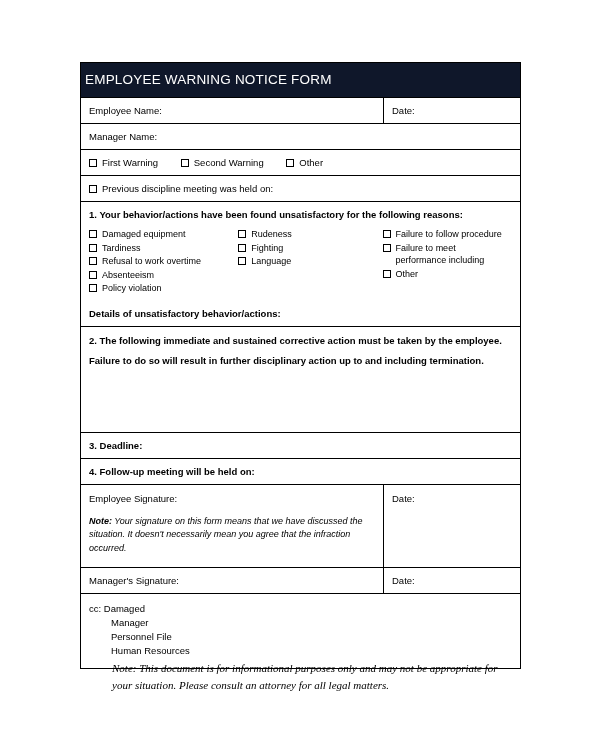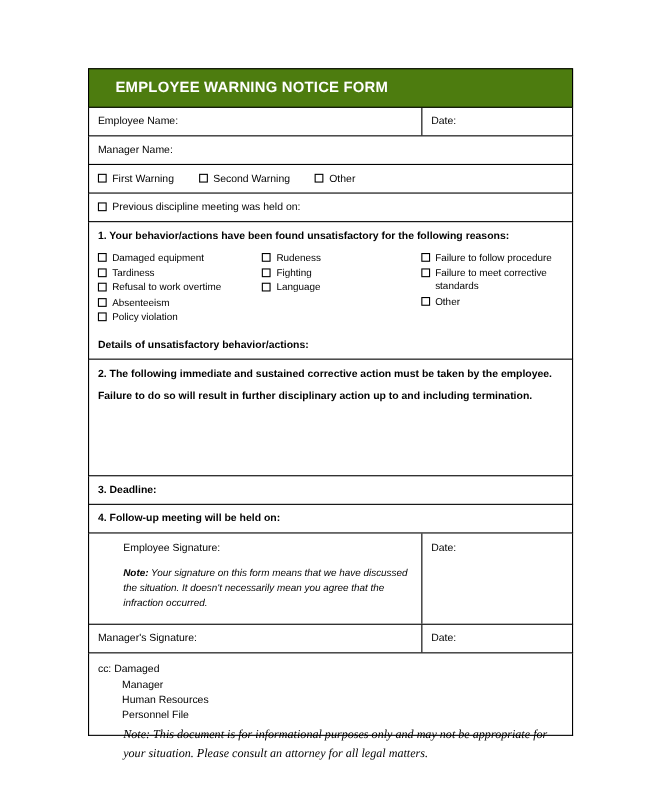--- a/index.html
+++ b/index.html
@@ -19,26 +19,26 @@
     width: 600px;
     height: 730px;
   }
   .form-wrap {
     position: absolute;
     left: 80px;
     top: 62px;
     width: 441px;
   }
   .title-bar {
-    background: #4d7c0f;
+    background: #0f172a;
     color: #ffffff;
     border: 1px solid #000000;
-    padding: 9px 8px 10px 24px;
+    padding: 9px 8px 10px 4px;
     font-size: 13.5px;
-    font-weight: bold;
+    font-weight: normal;
     letter-spacing: 0.2px;
   }
   .row {
     border-left: 1px solid #000000;
     border-right: 1px solid #000000;
     border-bottom: 1px solid #000000;
     box-sizing: border-box;
   }
   .row.split {
     display: flex;
@@ -125,21 +125,20 @@
   .line2 {
     margin-top: 9px;
   }
   .sig-row {
     display: flex;
   }
   .sig-left {
     flex: 1 1 auto;
     padding: 8px 8px 12px 8px;
     box-sizing: border-box;
-    margin-left: 23px;
   }
   .sig-right {
     width: 137px;
     flex: 0 0 137px;
     border-left: 1px solid #000000;
     padding: 8px;
     box-sizing: border-box;
     font-size: 9.5px;
   }
   .sig-label {
@@ -221,21 +220,21 @@
           </div>
 
           <div class="reason-col c2">
             <div class="reason-item"><span class="cb"></span><span>Rudeness</span></div>
             <div class="reason-item"><span class="cb"></span><span>Fighting</span></div>
             <div class="reason-item"><span class="cb"></span><span>Language</span></div>
           </div>
 
           <div class="reason-col c3">
             <div class="reason-item"><span class="cb"></span><span>Failure to follow procedure</span></div>
-            <div class="reason-item wrap"><span class="cb"></span><span class="txt">Failure to meet corrective standards</span></div>
+            <div class="reason-item wrap"><span class="cb"></span><span class="txt">Failure to meet performance including</span></div>
             <div class="reason-item"><span class="cb"></span><span>Other</span></div>
           </div>
         </div>
 
         <div class="details-label">Details of unsatisfactory behavior/actions:</div>
       </div>
     </div>
 
     <div class="row tall">
       <div class="cell-full">
@@ -264,22 +263,22 @@
 
     <div class="row split">
       <div class="cell-left">Manager's Signature:</div>
       <div class="cell-right">Date:</div>
     </div>
 
     <div class="row">
       <div class="cc-list">
         <div><span>cc:</span> <span>Damaged</span></div>
         <div class="cc-indent">Manager</div>
+        <div class="cc-indent">Personnel File</div>
         <div class="cc-indent">Human Resources</div>
-        <div class="cc-indent">Personnel File</div>
       </div>
     </div>
 
   </div>
 
   <div class="footer-note">Note: This document is for informational purposes only and may not be appropriate for your situation. Please consult an attorney for all legal matters.</div>
 
 </div>
 
 </body></html>

